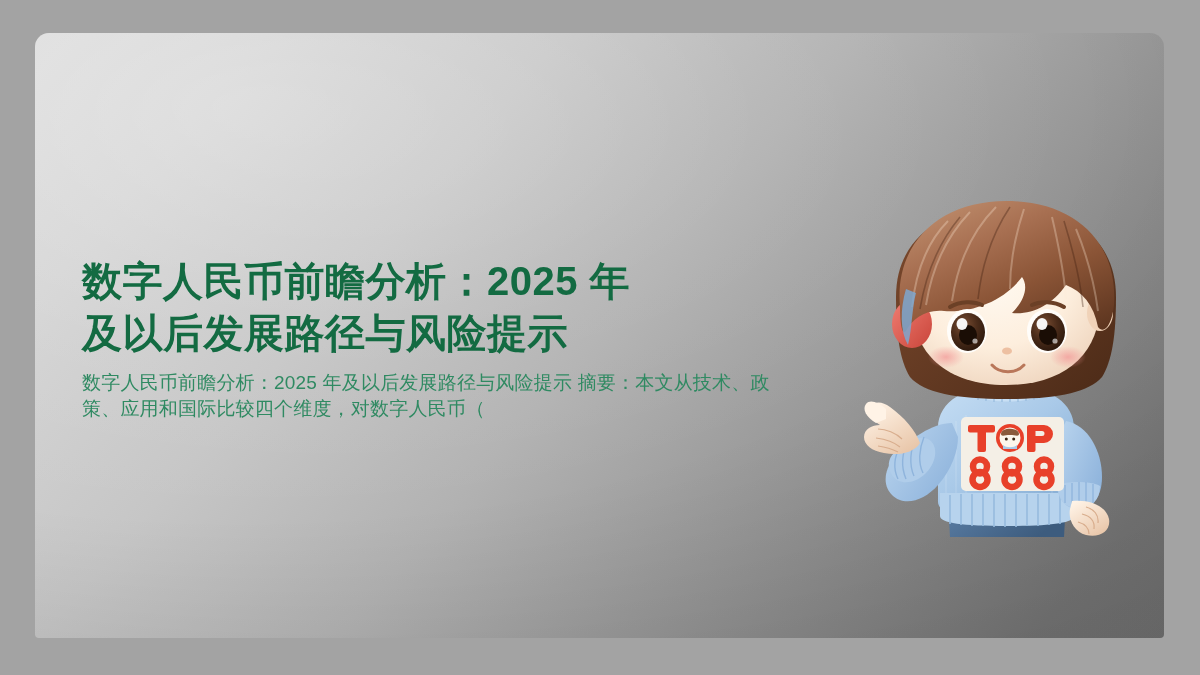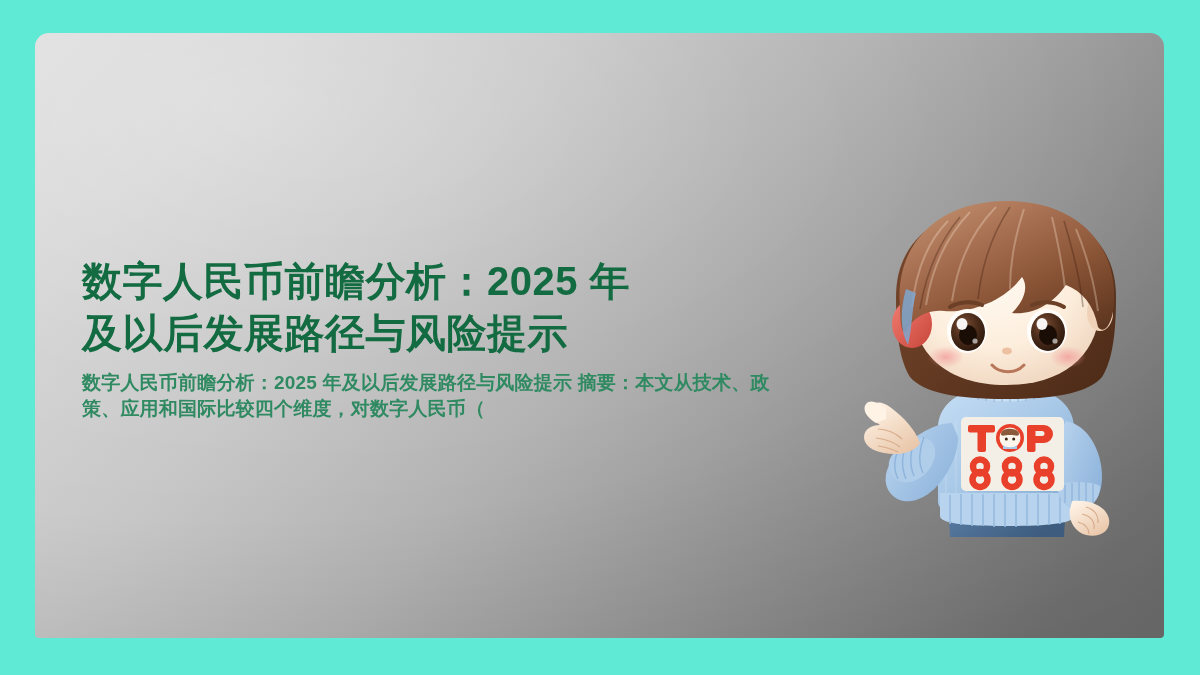--- a/index.html
+++ b/index.html
@@ -12,21 +12,21 @@
     overflow: hidden;
     font-family: "Liberation Sans", "DejaVu Sans", sans-serif;
     background: #d2f8e2;
   }
 
   
   #slide-frame {
     position: relative;
     width: 1200px;
     height: 675px;
-    background: #5eead4;
+    background: #a3a3a3;
     box-sizing: border-box;
   }
 
   
   #slide-card {
     position: absolute;
     left: 35px;
     top: 33px;
     width: 1129px;
     height: 605px;
@@ -67,21 +67,21 @@
     line-height: 1.30;
     font-weight: 700;
     color: #136b42;
     letter-spacing: 0.5px;
     white-space: pre-line;
   }
   #slide-subtitle {
     margin: 11px 0 0 0;
     font-size: 19px;
     line-height: 1.38;
-    font-weight: 700;
+    font-weight: 400;
     color: #2f8a62;
     letter-spacing: 0.2px;
   }
 
   
   #mascot {
     position: absolute;
     left: 785px;
     top: 152px;
     width: 330px;

